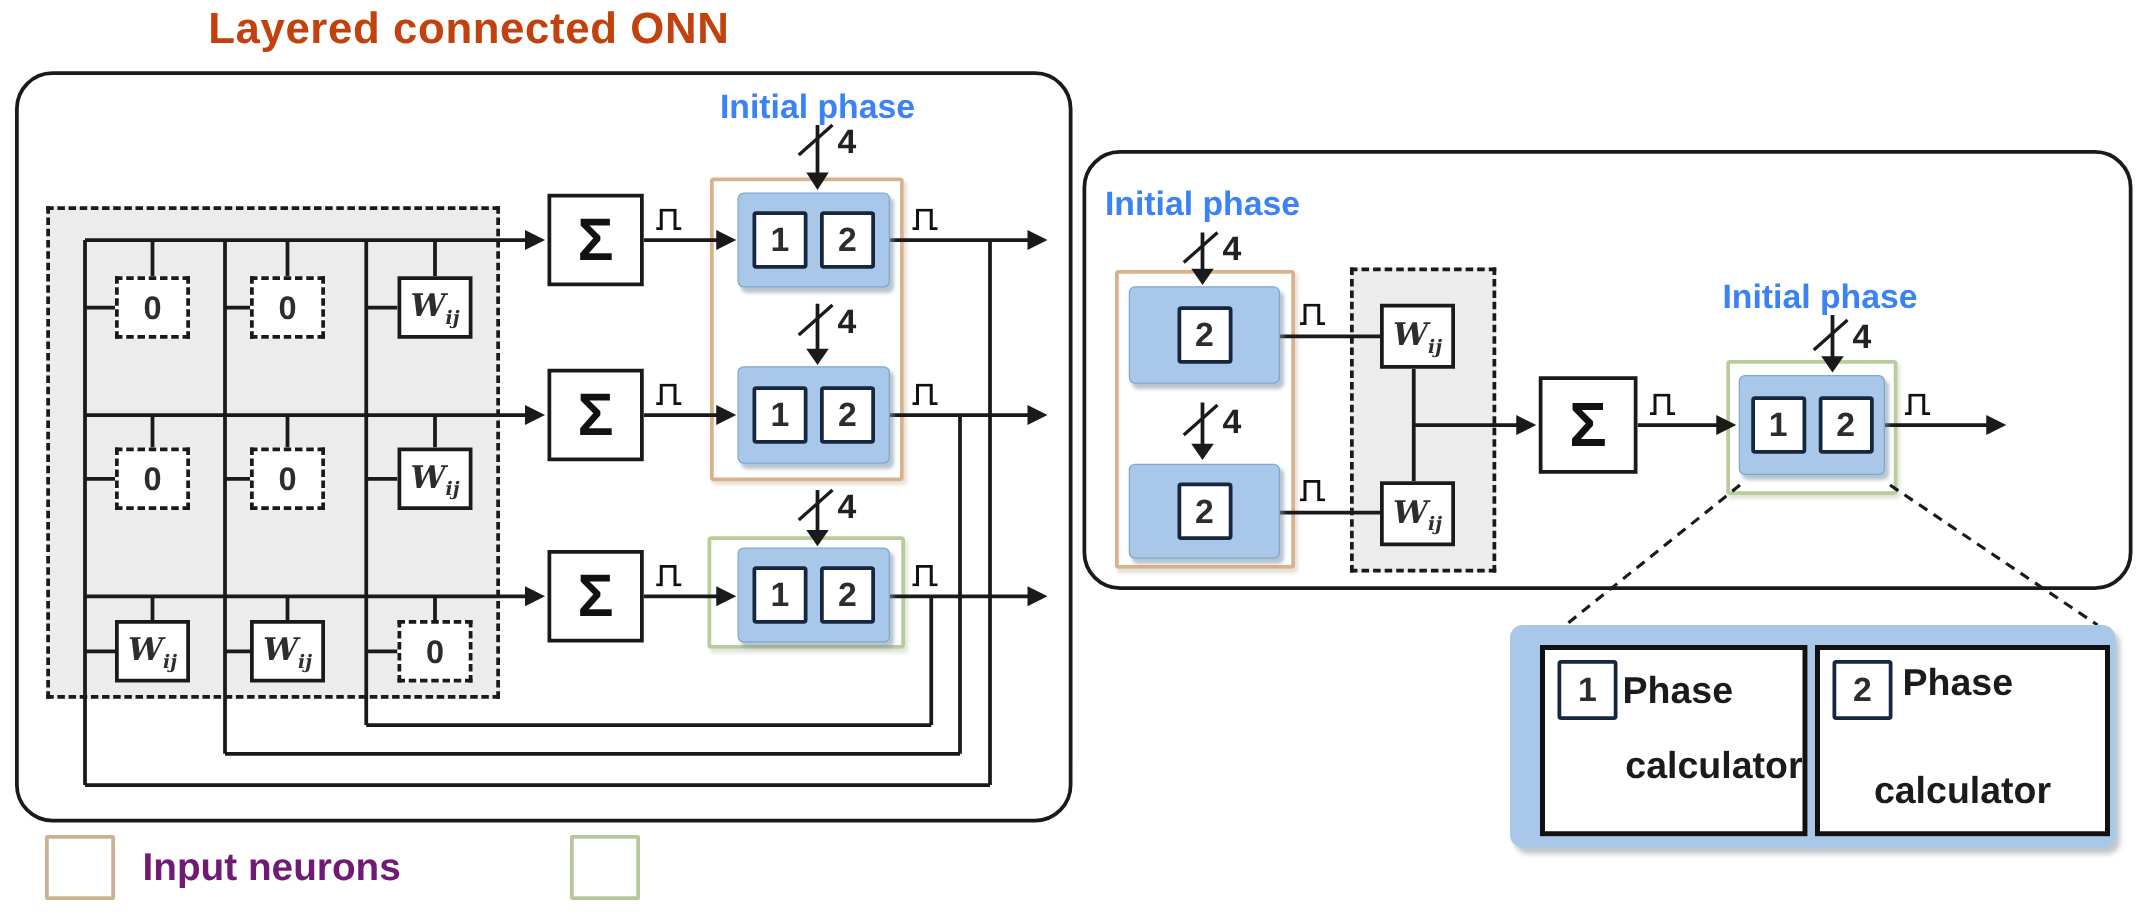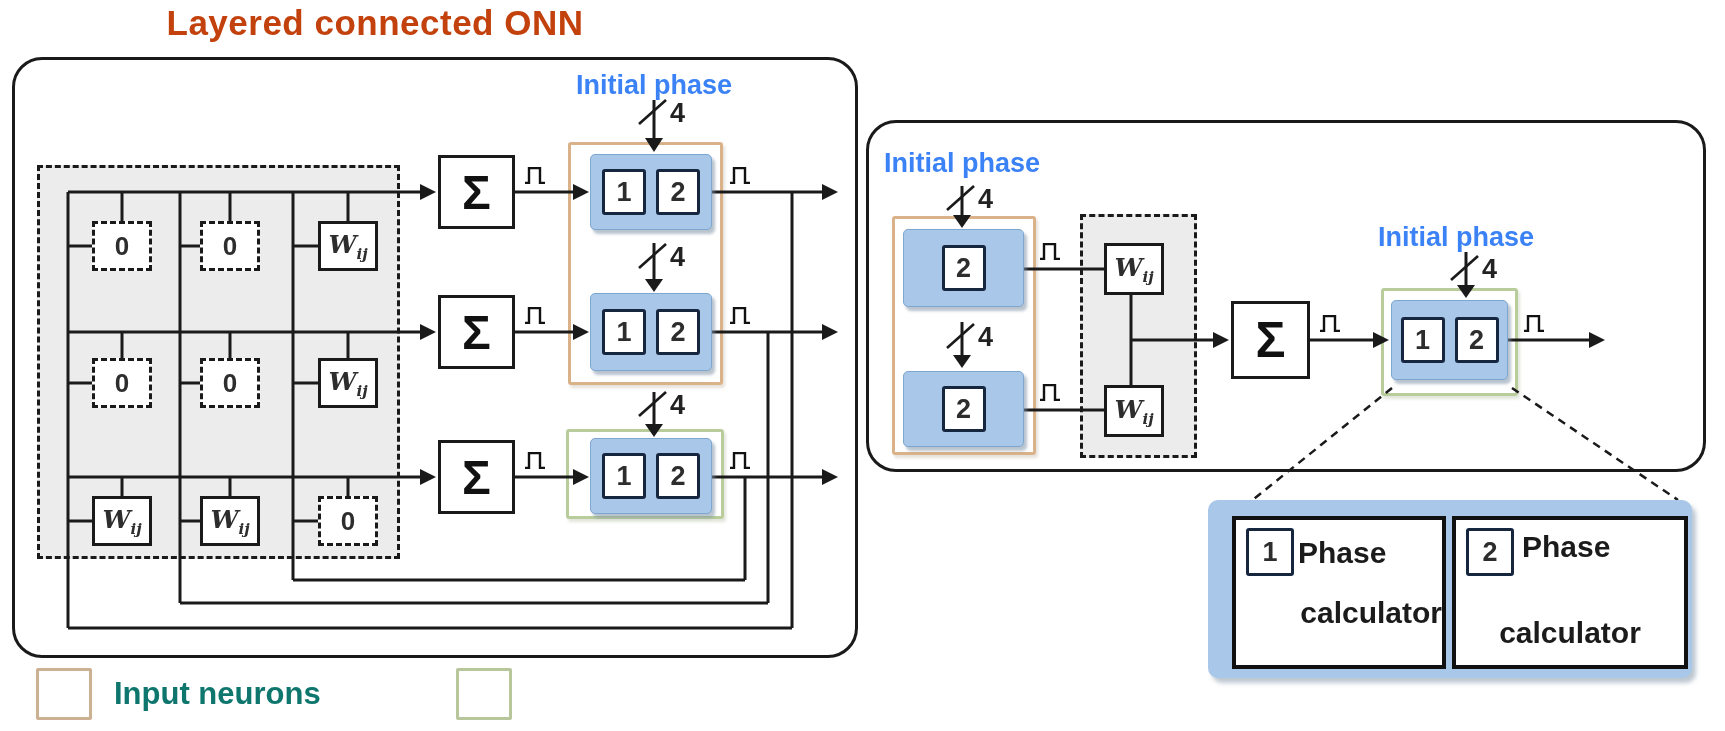--- a/index.html
+++ b/index.html
@@ -18,21 +18,21 @@
   .sum{background:#fff;border:3px solid #1a1a1a;display:flex;align-items:center;justify-content:center;
        font-size:48px;font-weight:600;color:#111;}
   .neuron{background:#a9c7e8;border:1.5px solid #7da7cf;border-radius:5px;
           box-shadow:3px 4px 3px rgba(125,145,165,.55);display:flex;align-items:center;justify-content:center;gap:10px;}
   .numsq{width:38px;height:40px;background:#fff;border:3.5px solid #16263f;border-radius:3px;
          display:flex;align-items:center;justify-content:center;font-size:27px;font-weight:bold;color:#2d2d2d;}
   .cont-in{border:3px solid #d9b289;border-radius:3px;box-shadow:2px 3px 3px rgba(180,170,150,.35);}
   .cont-out{border:3px solid #b9cc9b;border-radius:3px;box-shadow:2px 3px 3px rgba(170,180,150,.35);}
   .iplabel{font-size:27px;font-weight:600;color:#3b82f6;text-align:center;white-space:nowrap;}
   .legend-sw{width:56px;height:52px;background:#fff;border-radius:2px;}
-  .legend-tx{font-size:31px;font-weight:600;color:#0f766e;white-space:nowrap;}
+  .legend-tx{font-size:31px;font-weight:600;color:#701a75;white-space:nowrap;}
   .callout{background:#a9c7e8;border-radius:10px;box-shadow:4px 5px 4px rgba(125,145,165,.5);}
   .cobox{position:absolute;background:#fff;border:4px solid #111;}
   .cobox .numsq{position:absolute;left:10px;top:8px;width:42px;height:42px;}
   .cotx{position:absolute;font-size:30px;font-weight:600;color:#1b1b1b;white-space:nowrap;}
   svg text{font-family:"Liberation Sans",sans-serif;}
 </style>
 </head>
 <body>
 
 <div class="stage">

